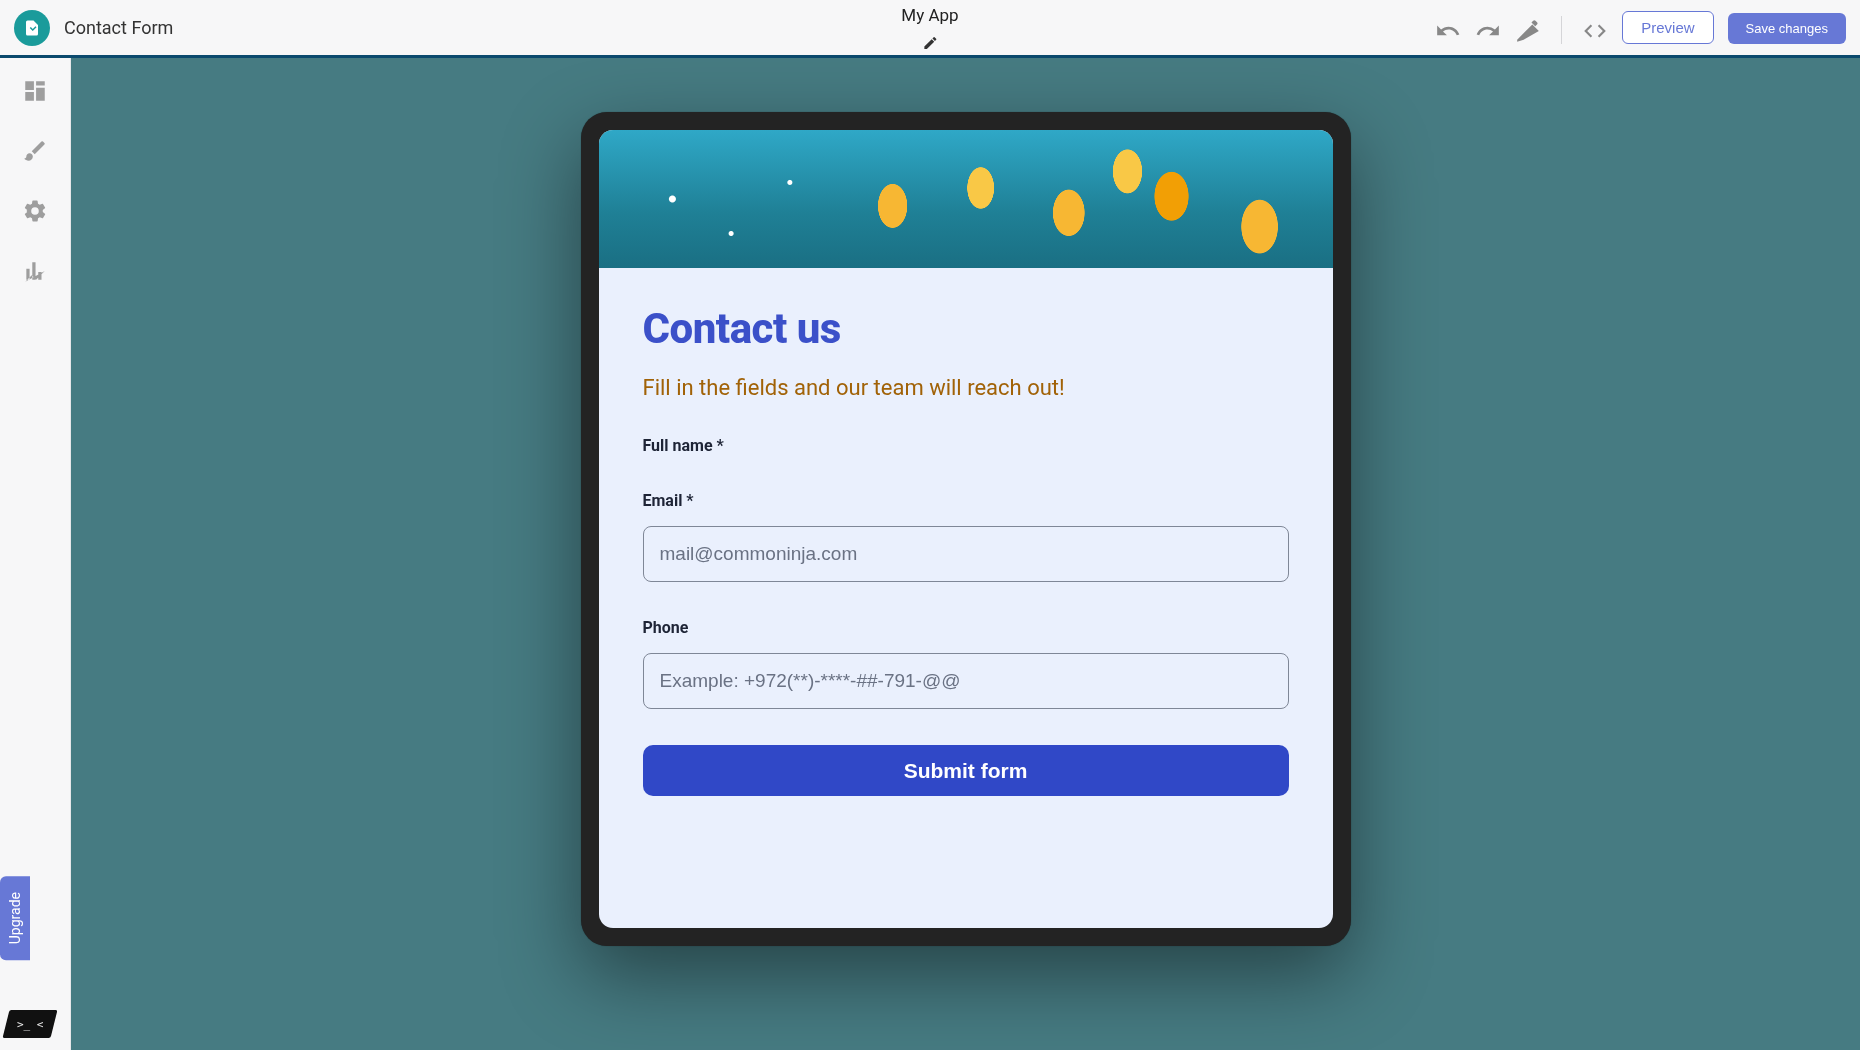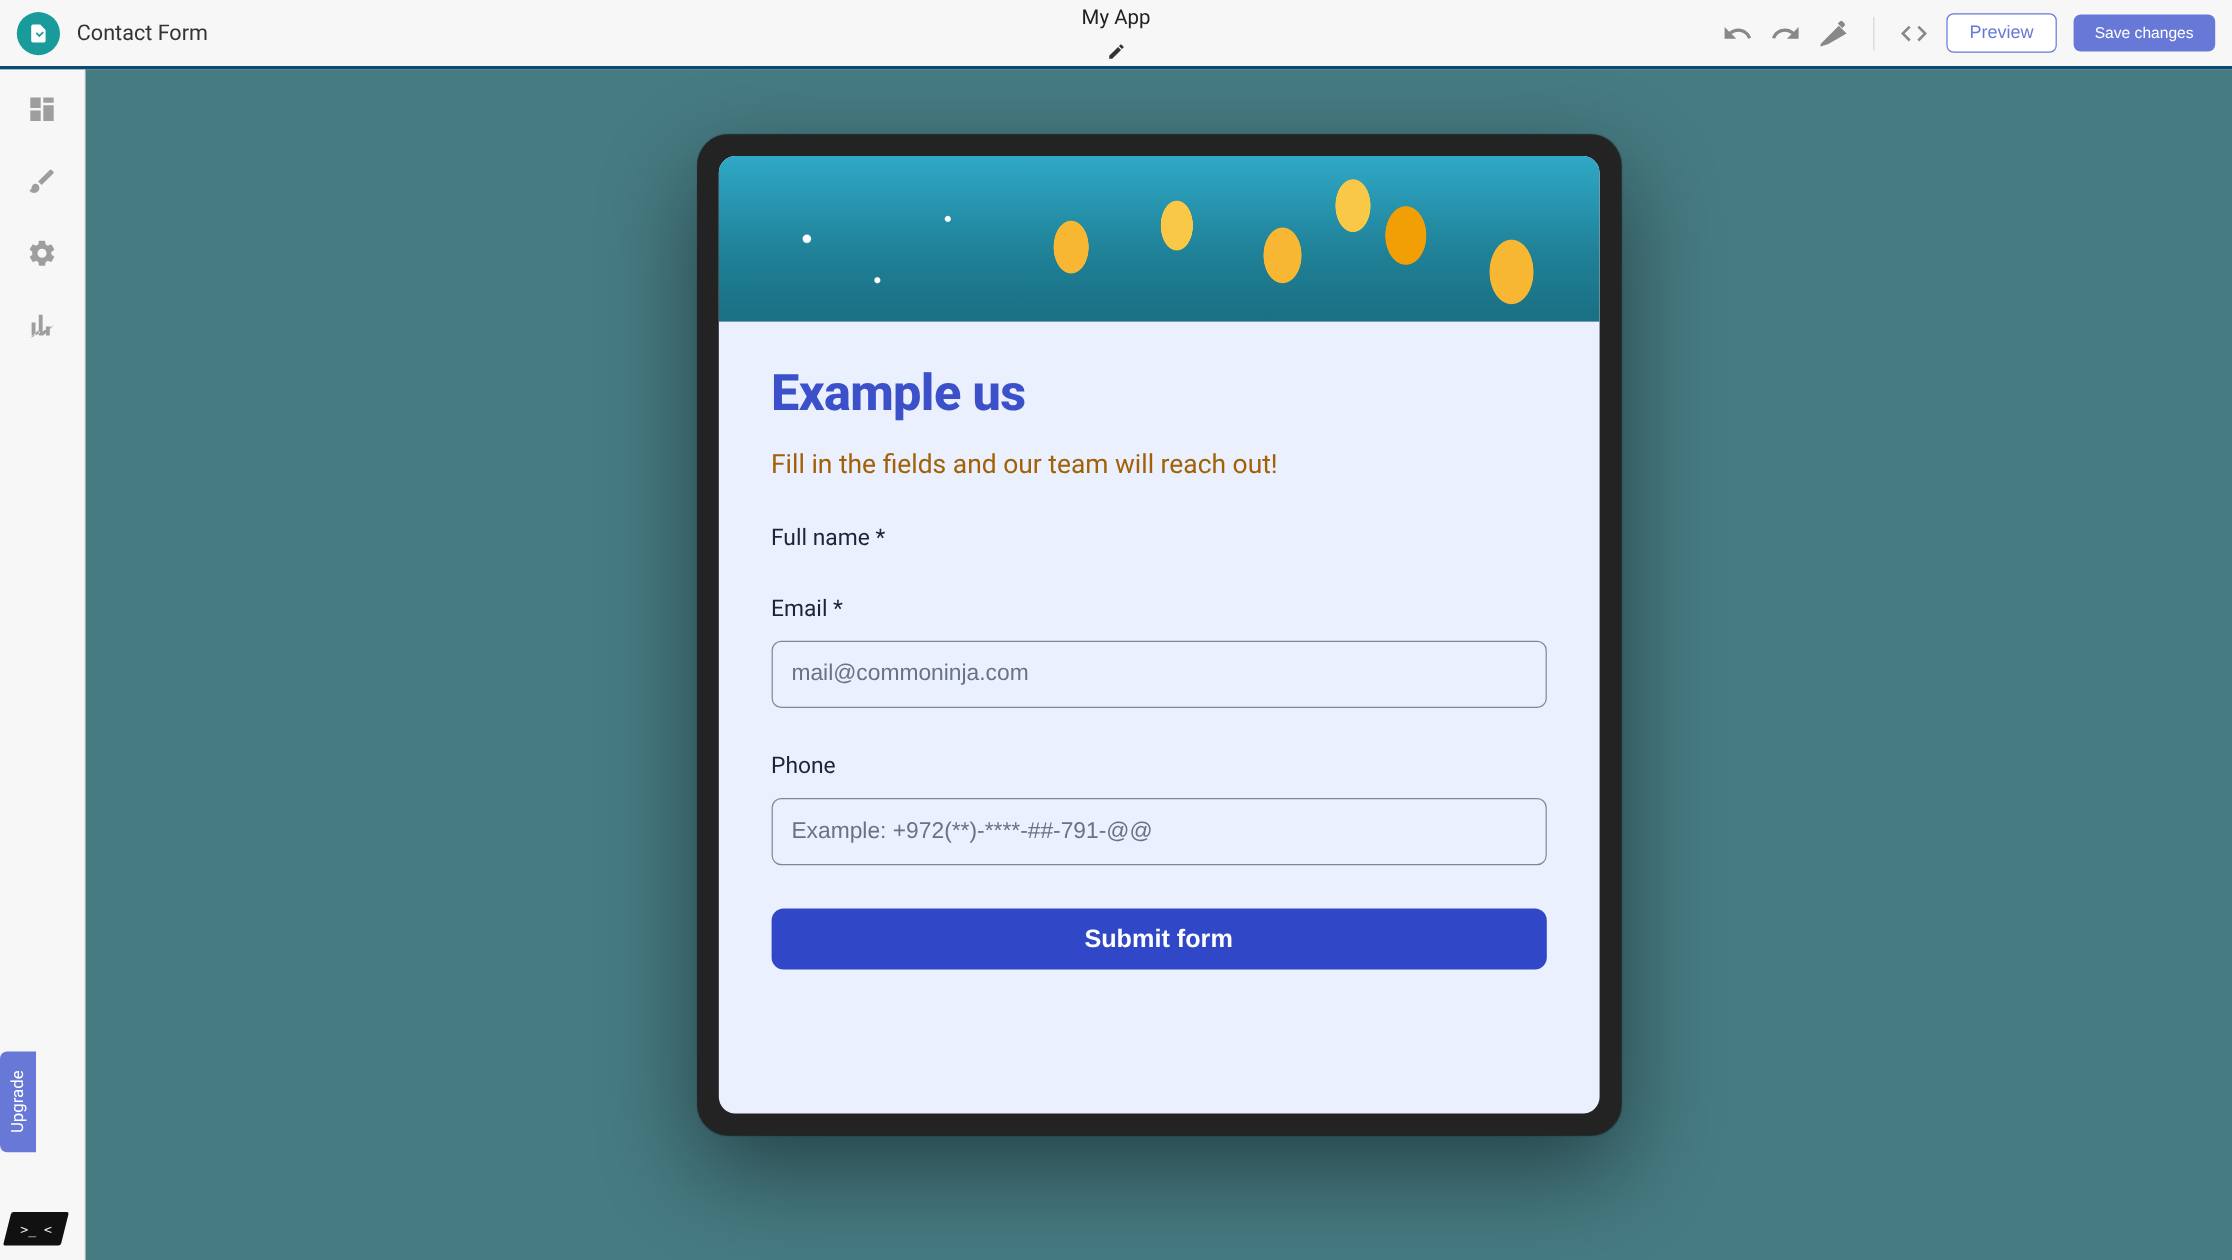--- a/index.html
+++ b/index.html
@@ -28,21 +28,21 @@
 }
 .logo-circle svg { width: 18px; height: 18px; fill: #fff; }
 .fornname { font-size: 18px; color: #333; }
 .topbar-center {
   position: absolute; left: 50%; transform: translateX(-50%);
   display: flex; align-items: center; gap: 10px;
   font-size: 17px; color: #222; flex-direction: column;
 }
 .edit-icon { width: 16px; height: 16px; fill: #333; cursor: pointer; }
 .topbar-right {
-  margin-left: auto; display: flex; align-items: center; gap: 14px;
+  margin-left: auto; display: flex; align-items: flex-end; gap: 14px;
 }
 .tool-icon {
   width: 26px; height: 26px; fill: #888; cursor: pointer;
 }
 .tool-sep {
   width: 1px; height: 28px; background: #d5d5d8; margin: 0 6px;
 }
 .btn-outline {
   border: 1px solid #6778d6; color: #6778d6; background: #fff;
   padding: 7px 18px; border-radius: 6px; font-size: 15px; cursor: pointer;
@@ -117,21 +117,21 @@
 
 
 .form-body { padding: 36px 44px 30px; flex: 1; }
 .form-title {
   font-size: 42px; font-weight: 800; color: #3b50c9; letter-spacing: -0.5px;
 }
 .form-subtitle {
   margin-top: 22px; font-size: 22px; color: #a16207;
 }
 .field-label {
-  font-size: 19px; font-weight: 400; color: #1e2436;
+  font-size: 16px; font-weight: 700; color: #1e2436;
 }
 .field-block { margin-top: 36px; }
 .field-row { display: flex; gap: 18px; margin-top: 16px; }
 .text-input {
   flex: 1; height: 56px; border: 1.5px solid #7f8797; border-radius: 8px;
   background: transparent; padding: 0 16px; font-size: 19px;
   color: #1e2436;
 }
 .text-input::placeholder { color: #6a7284; }
 .text-input.full { width: 100%; margin-top: 16px; }
@@ -198,21 +198,21 @@
     <div class="terminal-badge">
         <span>&gt;_&nbsp;&lt;</span>
       </div>
   </div>
 
   <div class="canvas">
     <div class="device-frame">
       <div class="device-screen">
         <div class="screen-hero"></div>
         <div class="form-body">
-          <div class="form-title">Example us</div>
+          <div class="form-title">Contact us</div>
           <div class="form-subtitle">Fill in the fields and our team will reach out!</div>
 
           <div class="field-block">
             <div class="field-label">Full name *</div>
           </div>
 
           <div class="field-block">
             <div class="field-label">Email *</div>
             <input class="text-input full" placeholder="mail@commoninja.com" style="">
           </div>

